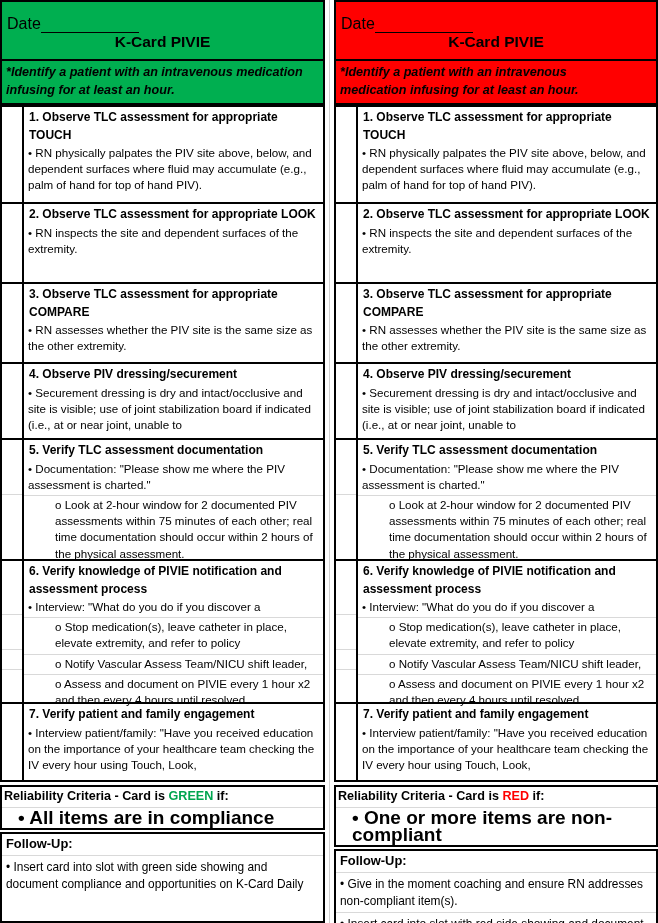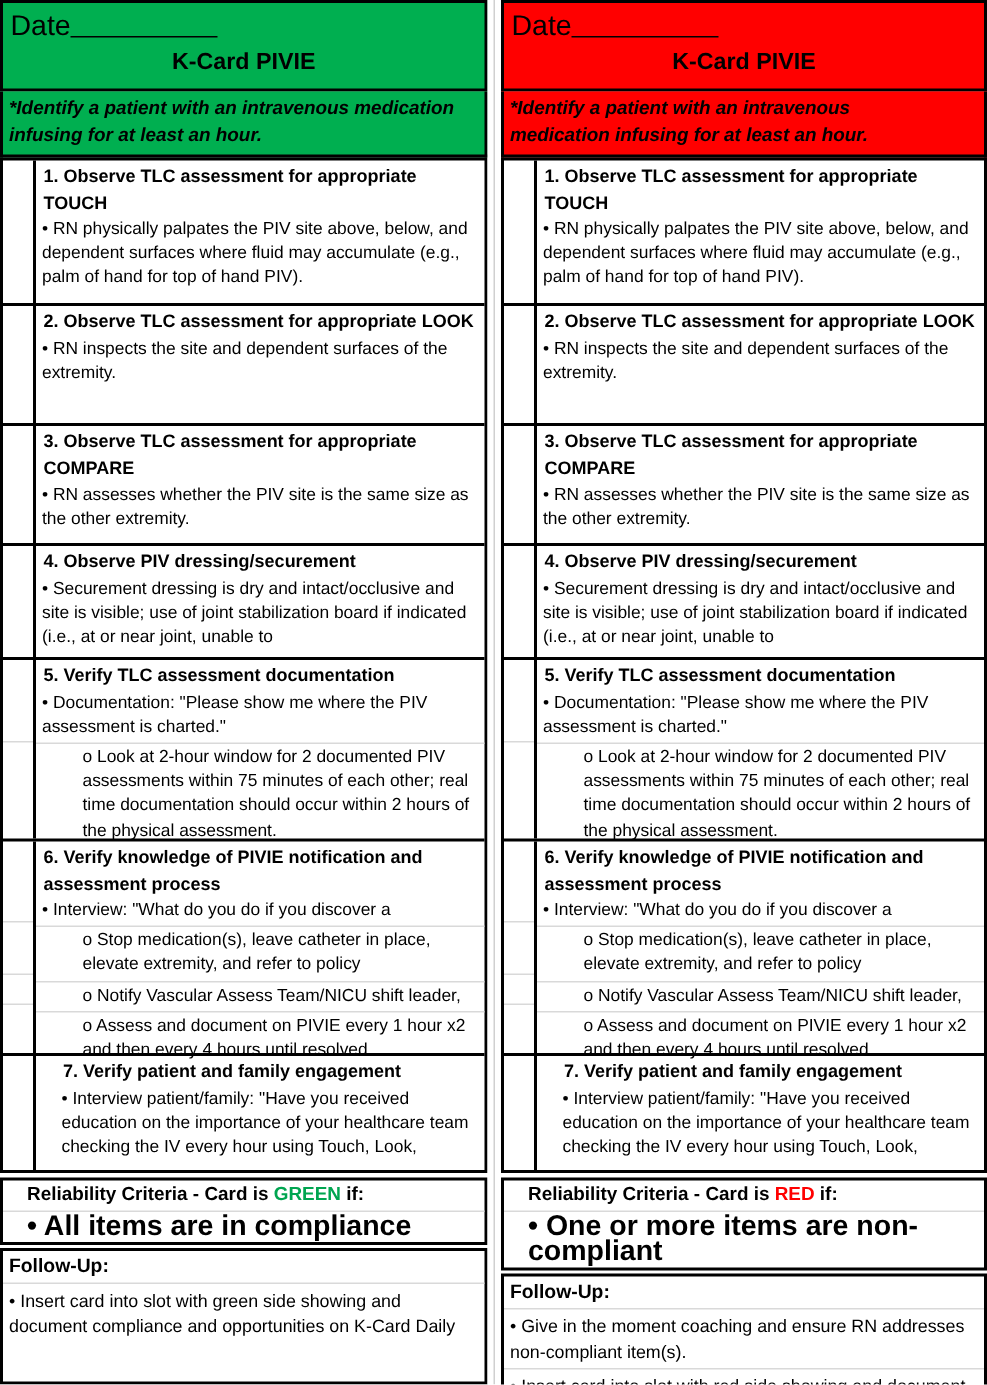--- a/index.html
+++ b/index.html
@@ -42,23 +42,23 @@
     box-sizing: border-box;
     border: 2px solid #000;
     border-bottom-width: 2px;
   }
   .hdr.green { background: #00AF50; }
   .hdr.red   { background: #FF0000; }
 
   .date-row {
     height: 31px;
     display: flex;
-    align-items: center;
+    align-items: flex-end;
     padding-left: 5px;
-    font-size: 19px;
+    font-size: 16px;
     letter-spacing: 0px;
   }
   .date-underline {
     display: inline-block;
     border-bottom: 1.6px solid #000;
     width: 98px;
     height: 13px;
     margin-left: 0px;
   }
   .title-row {
@@ -90,21 +90,21 @@
     display: flex;
     flex-direction: column;
     flex: 0 0 auto;
   }
   .item {
     display: flex;
     flex-direction: row;
     border-bottom: 2px solid #000;
     box-sizing: border-box;
   }
-  .item:last-child { border-bottom: none; gap: 13px; }
+  .item:last-child { border-bottom: none; }
   .chk-col {
     width: 22px;
     flex: 0 0 22px;
     border-right: 2px solid #000;
     box-sizing: border-box;
     display: flex;
     flex-direction: column;
   }
   .chk-sub { flex: 1 1 auto; border-bottom: 1px solid #d9d9d9; }
   .chk-sub:last-child { border-bottom: none; }
@@ -138,21 +138,21 @@
     padding-left: 27px;
   }
 
   
   .crit {
     box-sizing: border-box;
     border: 2px solid #000;
     margin-top: 3px;
   }
   .crit-line {
-    padding: 1px 4px 2px 16px;
+    padding: 1px 4px 2px 2px;
     font-weight: bold;
     font-size: 12.6px;
     line-height: 17px;
     border-bottom: 1px solid #d9d9d9;
   }
   .crit-line:last-child { border-bottom: none; }
   .crit-bullet {
     padding: 1px 4px 2px 16px;
     font-weight: bold;
     font-size: 19px;

